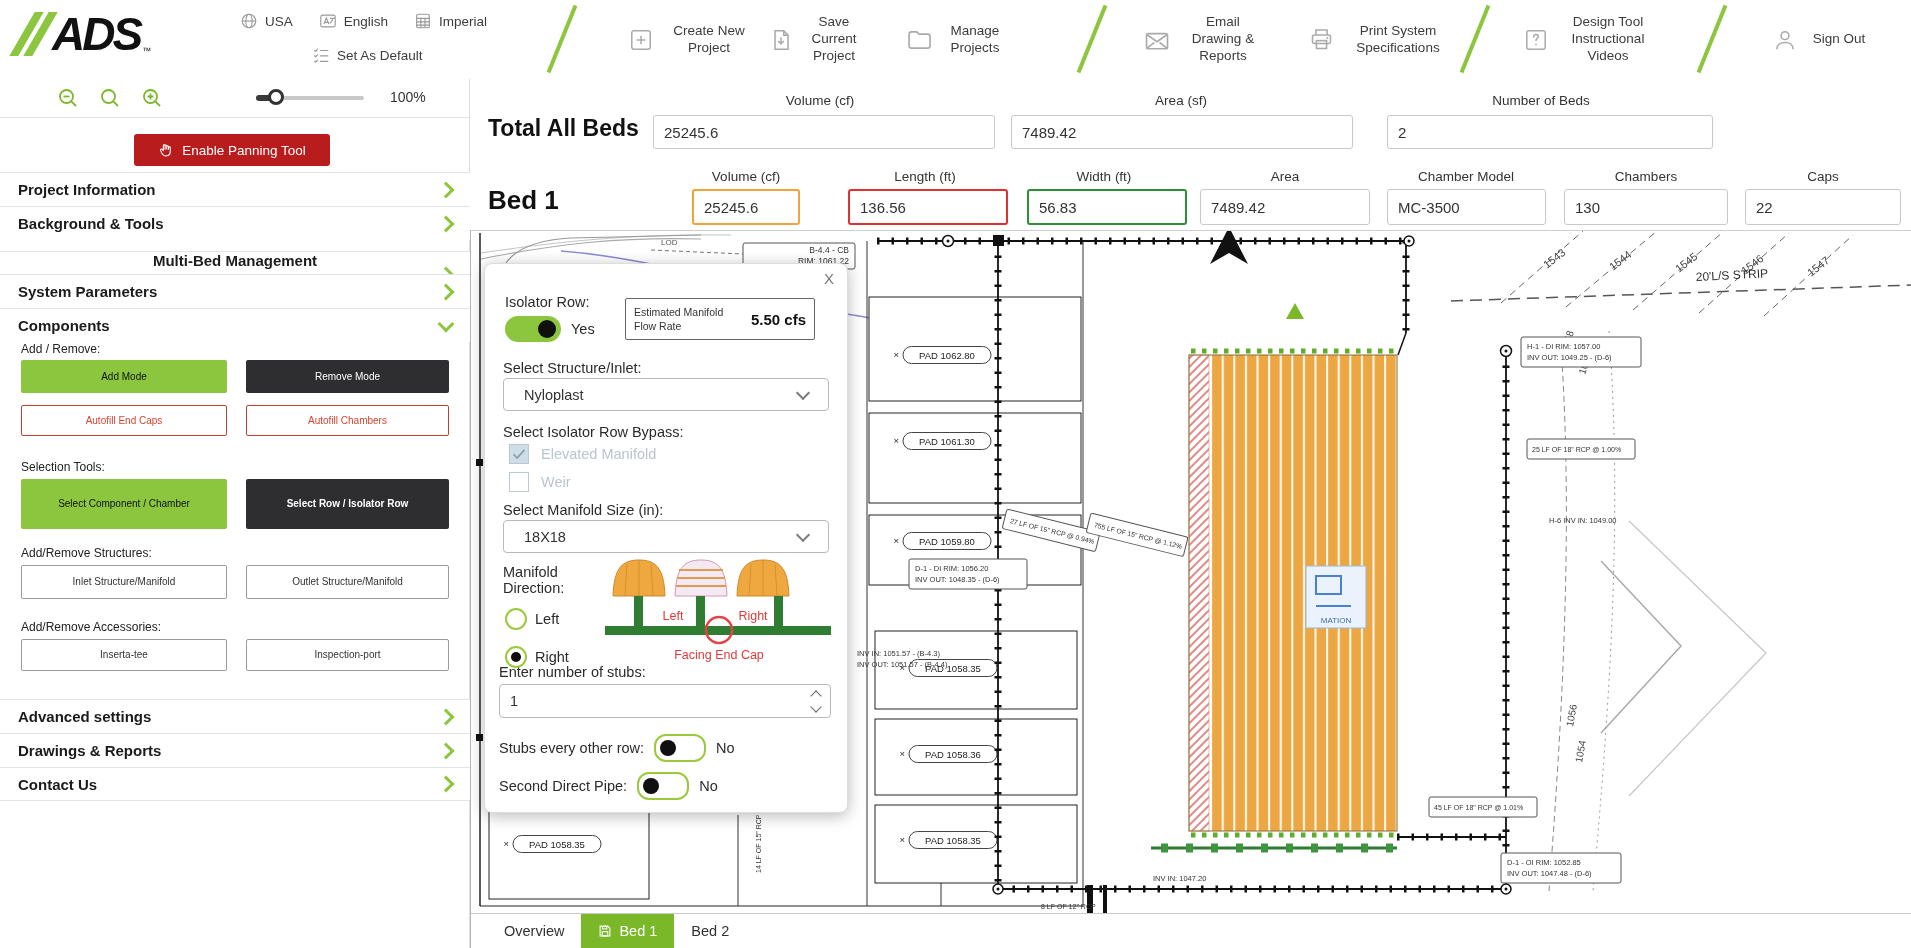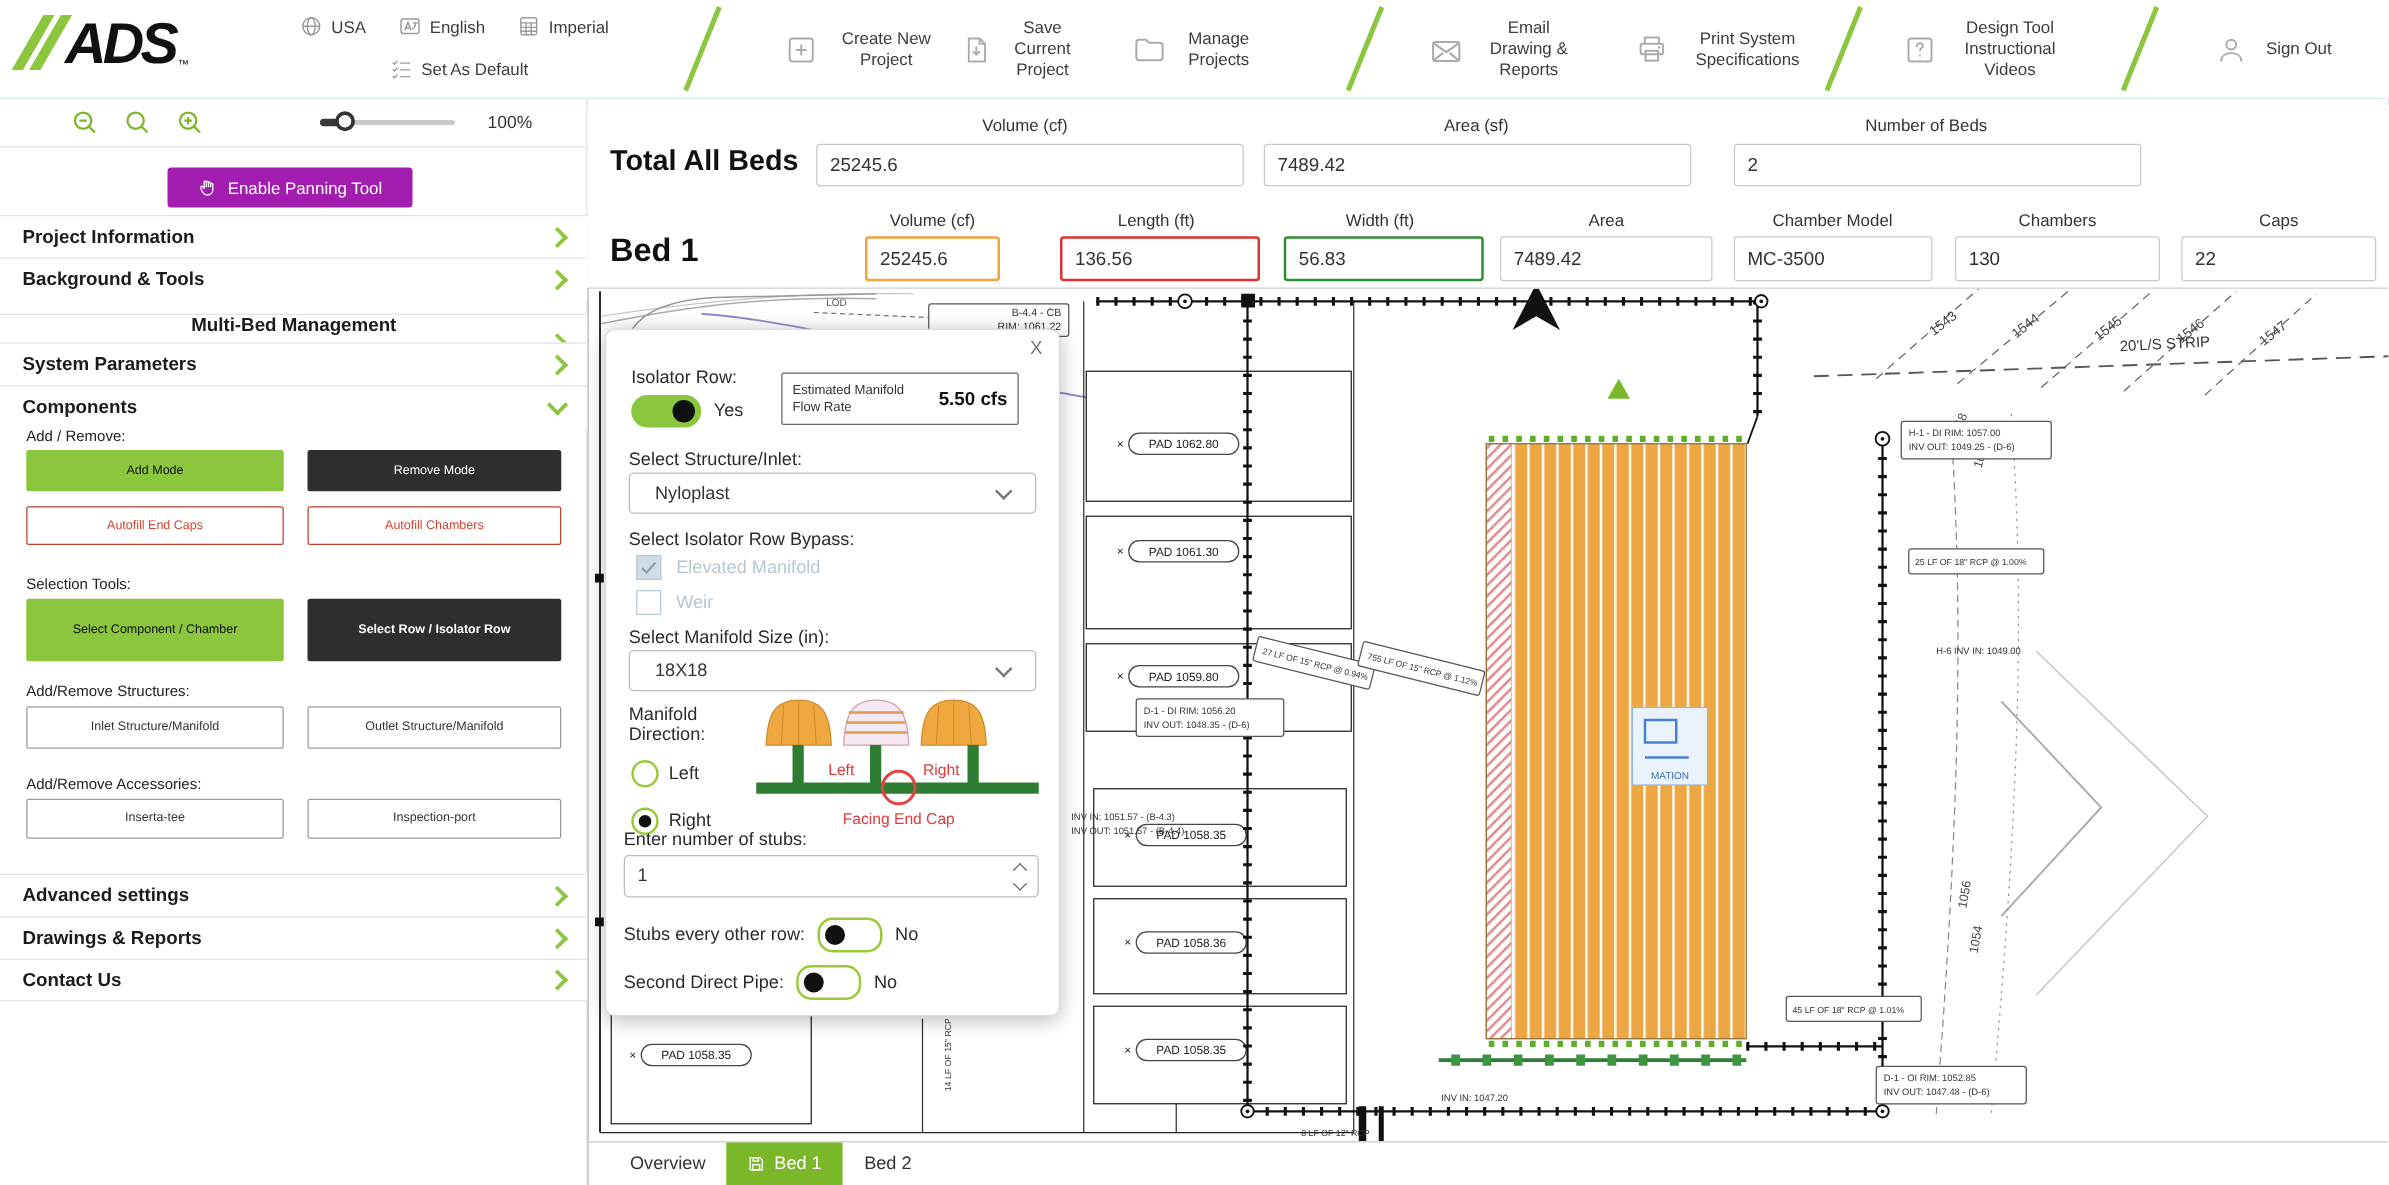--- a/index.html
+++ b/index.html
@@ -18,21 +18,21 @@
   .hdr-action{position:absolute;top:0;height:79px;display:flex;align-items:center;gap:9px;cursor:pointer;}
   .hdr-action .lbl{font-size:13.5px;color:#3c3c3c;text-align:center;line-height:1.25;}
   
   #side{position:absolute;left:0;top:79px;width:470px;height:869px;background:#fff;border-right:1px solid #ddd;box-sizing:border-box;}
   .divider{position:absolute;left:0;right:0;height:1px;background:#e3e3e3;}
   .zoom-ic{position:absolute;top:8px;cursor:pointer;}
   .slider-track{position:absolute;left:256px;top:17px;width:108px;height:4px;background:#c9c9c9;border-radius:2px;}
   .slider-fill{position:absolute;left:256px;top:16px;width:20px;height:6px;background:#3a3a3a;border-radius:3px;}
   .slider-knob{position:absolute;left:268px;top:10px;width:16px;height:16px;border-radius:50%;background:#fff;border:3px solid #333;box-sizing:border-box;cursor:pointer;}
   .zoom-pct{position:absolute;left:390px;top:10px;font-size:14px;color:#333;}
-  .pan-btn{position:absolute;left:134px;top:55px;width:196px;height:32px;background:#a21caf;color:#fff;
+  .pan-btn{position:absolute;left:134px;top:55px;width:196px;height:32px;background:#b91c1c;color:#fff;
            border:none;border-radius:3px;display:flex;align-items:center;justify-content:center;gap:8px;font-size:13.5px;cursor:pointer;font-family:inherit;}
   .nav{position:absolute;left:0;width:470px;height:34px;border-top:1px solid #e3e3e3;display:flex;align-items:center;
        padding:0 18px;box-sizing:border-box;font-weight:bold;font-size:15px;color:#1b1b1b;cursor:pointer;background:#fff;}
   .chev{width:9px;height:9px;border-top:3px solid #8CC63E;border-right:3px solid #8CC63E;margin-left:auto;}
   .chev.r{transform:rotate(45deg);}
   .chev.d{transform:rotate(135deg);margin-top:-4px;}
   .grp{position:absolute;left:21px;font-size:12px;color:#222;}
   .cbtn{position:absolute;display:flex;align-items:center;justify-content:center;text-align:center;
         font-size:10px;border-radius:2px;cursor:pointer;line-height:1.2;box-sizing:border-box;font-family:inherit;border:none;}
   .cbtn.green{background:#8CC63E;color:#101010;}

